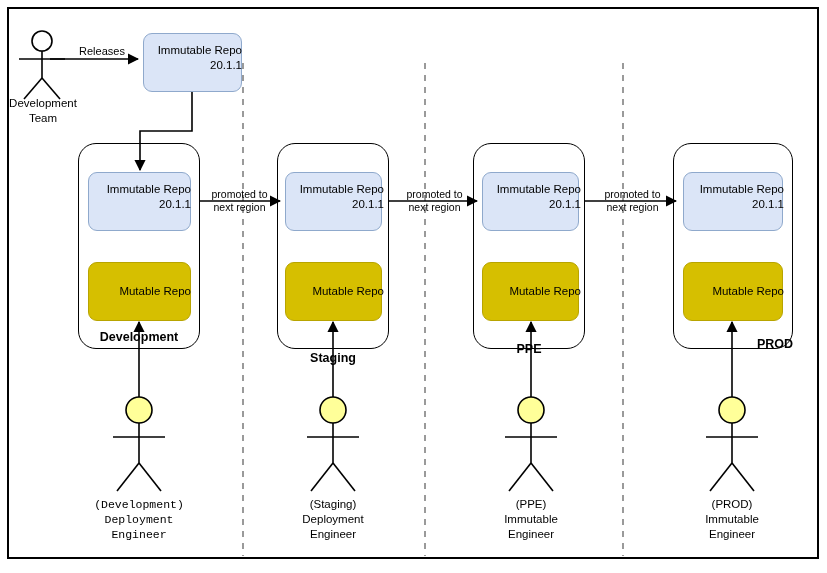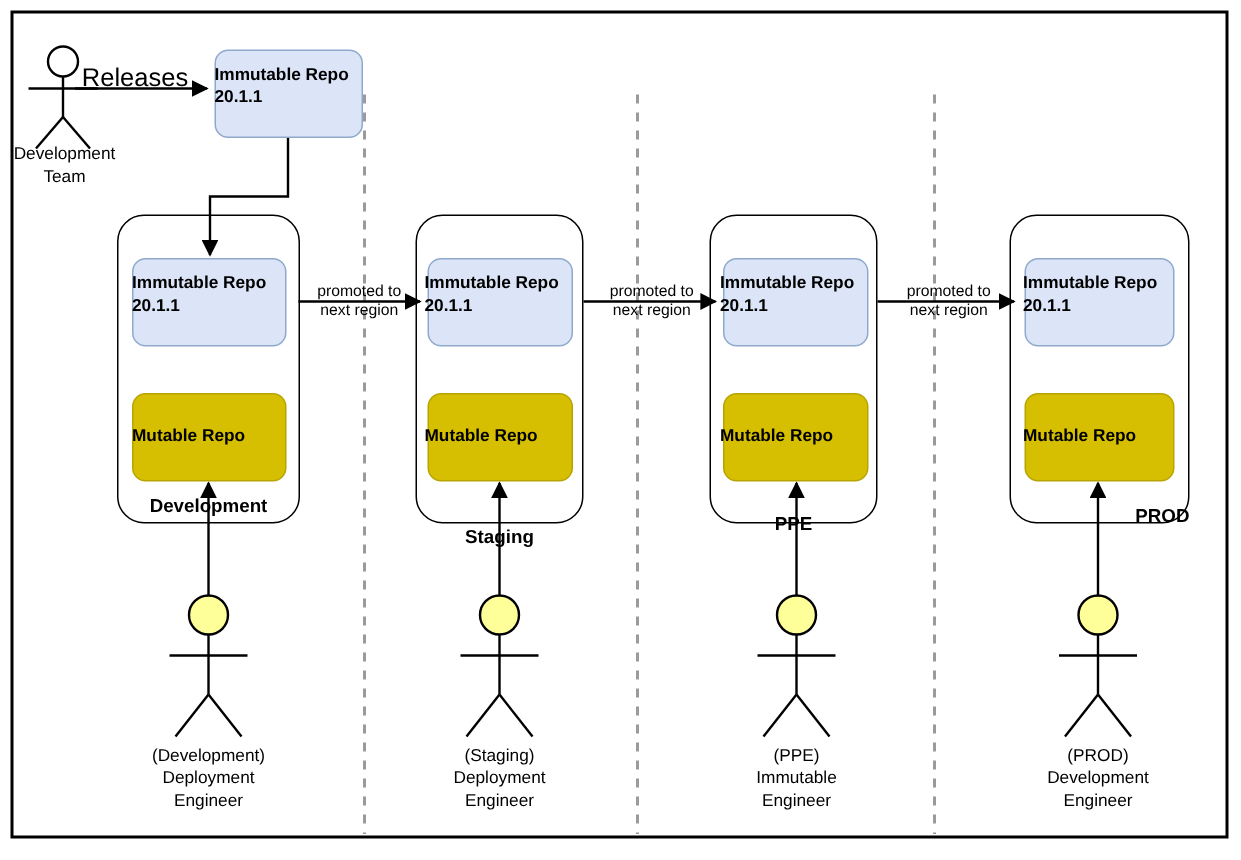--- a/index.html
+++ b/index.html
@@ -27,27 +27,26 @@
   svg.layer {
     position: absolute;
     left: 0;
     top: 0;
     width: 827px;
     height: 573px;
     pointer-events: none;
   }
   .node-text {
     position: absolute;
-    text-align: left;
+    text-align: right;
     color: #000000;
     font-size: 11.5px;
     line-height: 15px;
     white-space: pre-line;
     pointer-events: none;
-    font-weight: bold;
   }
   .region-label {
     position: absolute;
     text-align: center;
     color: #000000;
     font-size: 12.5px;
     font-weight: bold;
     line-height: 15px;
   }
   .edge-label {
@@ -167,38 +166,38 @@
         <line x1="732" y1="463" x2="710" y2="491"></line>
         <line x1="732" y1="463" x2="754" y2="491"></line>
       </g>
       <line x1="732" y1="397" x2="732" y2="322" marker-end="url(#arrow)"></line>
     </g>
   </svg>
 
   <div class="actor-label" style="left:0px; top:96px; width:86px;">Development
 Team</div>
 
-  <div class="edge-label" style="left:54px; top:45px; width:72px; font-size:17px;">Releases</div>
+  <div class="edge-label" style="left:66px; top:45px; width:72px; font-size:11px;">Releases</div>
 
   <div class="box-immutable" style="left:143px; top:33px; width:99px; height:59px;"></div>
   <div class="node-text" style="left:143px; top:43px; width:99px;">Immutable Repo</div>
   <div class="node-text" style="left:143px; top:58px; width:99px;">20.1.1</div>
 
   <div class="region-box" style="left:78px; top:143px; width:122px; height:206px;"></div>
 
   <div class="box-immutable" style="left:88px; top:172px; width:103px; height:59px;"></div>
   <div class="node-text" style="left:88px; top:182px; width:103px;">Immutable Repo</div>
   <div class="node-text" style="left:88px; top:197px; width:103px;">20.1.1</div>
 
   <div class="box-mutable" style="left:88px; top:262px; width:103px; height:59px;"></div>
   <div class="node-text" style="left:88px; top:284px; width:103px;">Mutable Repo</div>
 
   <div class="region-label" style="left:78px; top:330px; width:122px;">Development</div>
 
-  <div class="actor-label" style="left:79px; top:497px; width:120px;">(Development)
+  <div class="actor-label" style="left:79px; top:497px; width:120px;font-family:Liberation Mono, monospace;">(Development)
 Deployment
 Engineer</div>
 
   <div class="edge-label" style="left:199px; top:188px; width:81px;">promoted to
 next region</div>
 
   <div class="region-box" style="left:277px; top:143px; width:112px; height:206px;"></div>
 
   <div class="box-immutable" style="left:285px; top:172px; width:97px; height:59px;"></div>
   <div class="node-text" style="left:283px; top:182px; width:101px;">Immutable Repo</div>
@@ -239,16 +238,16 @@
   <div class="box-immutable" style="left:683px; top:172px; width:100px; height:59px;"></div>
   <div class="node-text" style="left:682px; top:182px; width:102px;">Immutable Repo</div>
   <div class="node-text" style="left:682px; top:197px; width:102px;">20.1.1</div>
 
   <div class="box-mutable" style="left:683px; top:262px; width:100px; height:59px;"></div>
   <div class="node-text" style="left:682px; top:284px; width:102px;">Mutable Repo</div>
 
   <div class="region-label" style="left:673px; top:337px; width:120px;text-align:right;">PROD</div>
 
   <div class="actor-label" style="left:672px; top:497px; width:120px;">(PROD)
-Development
+Immutable
 Engineer</div>
 
 </div>
 
 </body></html>

